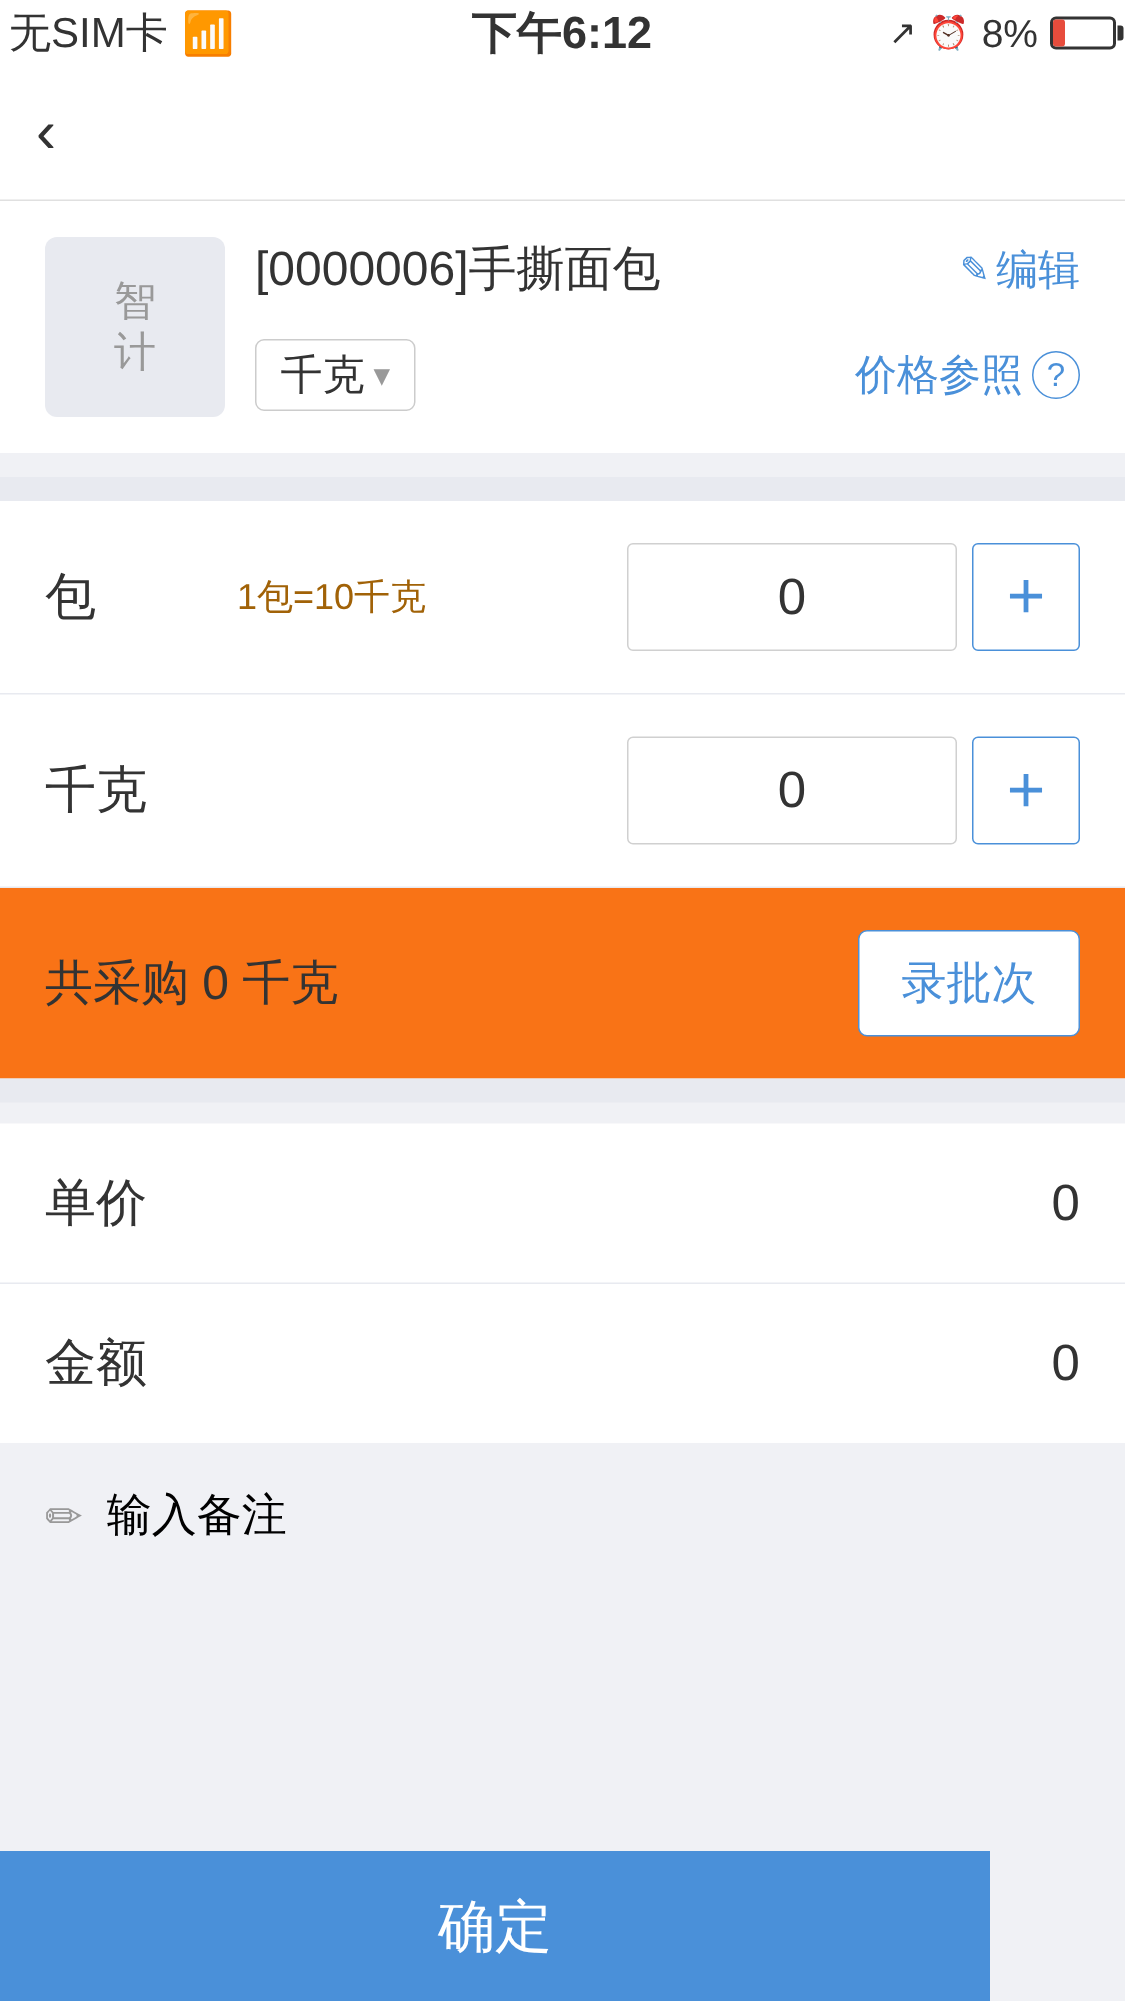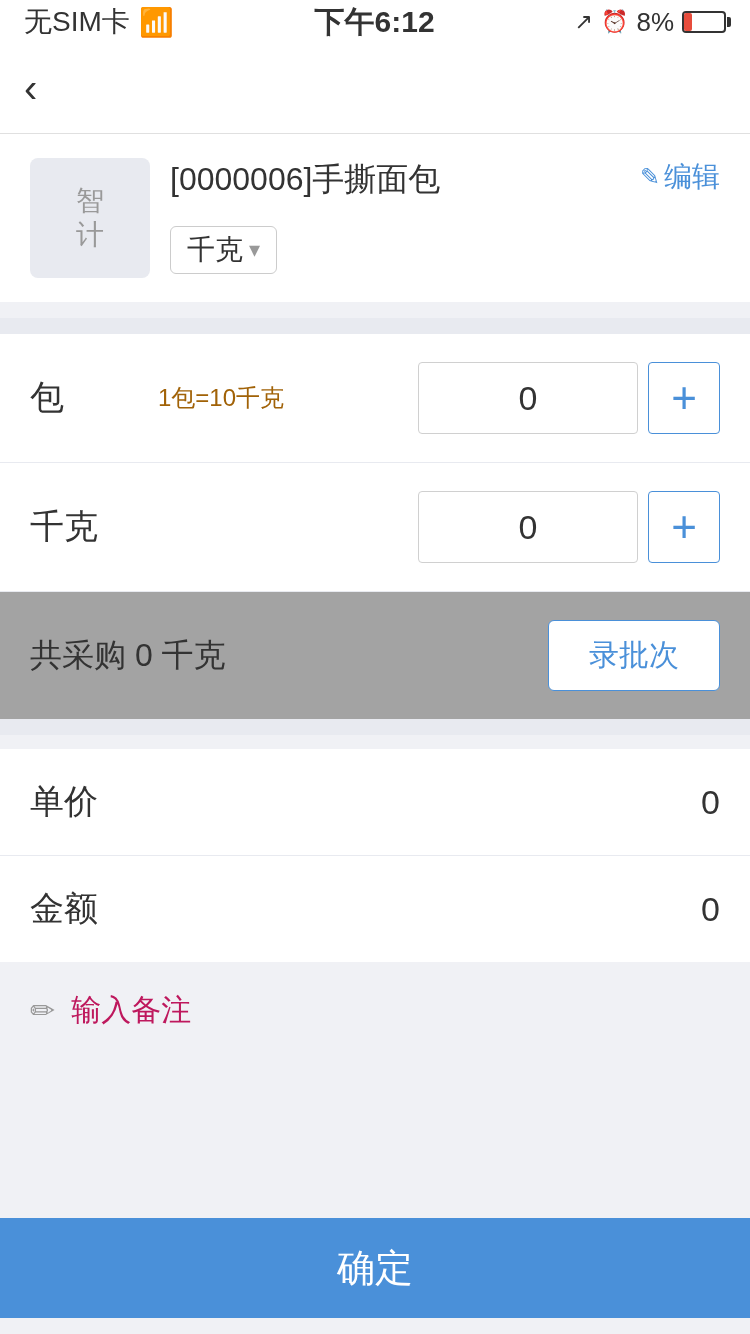--- a/index.html
+++ b/index.html
@@ -14,21 +14,21 @@
     }
 
     
     .status-bar {
       width: 750px;
       height: 44px;
       background: #fff;
       display: flex;
       align-items: center;
       justify-content: space-between;
-      padding: 0 24px;
+      padding: 0 6px;
       font-size: 28px;
       font-weight: 500;
     }
     .status-left {
       display: flex;
       align-items: center;
       gap: 10px;
     }
     .status-center {
       font-size: 30px;
@@ -114,21 +114,21 @@
       font-size: 28px;
       color: #999;
       text-align: center;
       line-height: 1.2;
     }
     .product-info {
       flex: 1;
     }
     .product-name-row {
       display: flex;
-      align-items: flex-start;
+      align-items: center;
       justify-content: space-between;
     }
     .product-name {
       font-size: 32px;
       color: #333;
       font-weight: 500;
     }
     .edit-link {
       font-size: 28px;
       color: #4a90d9;
@@ -219,34 +219,34 @@
       display: flex;
       align-items: center;
       justify-content: center;
       font-size: 44px;
       color: #4a90d9;
       cursor: pointer;
     }
 
     
     .summary-row {
-      background: #a3a3a3;
+      background: #f97316;
       display: flex;
       align-items: center;
       justify-content: space-between;
       padding: 28px 30px;
     }
     .summary-text {
       font-size: 32px;
       color: #333;
     }
     .record-batch-btn {
       border: 1px solid #4a90d9;
       border-radius: 6px;
-      padding: 14px 40px;
+      padding: 14px 28px;
       font-size: 30px;
       color: #4a90d9;
       background: #fff;
       cursor: pointer;
     }
 
     
     .price-section {
       background: #fff;
       margin-top: 14px;
@@ -275,43 +275,43 @@
       align-items: center;
       gap: 16px;
       margin-top: 0;
     }
     .remark-icon {
       font-size: 30px;
       color: #999;
     }
     .remark-placeholder {
       font-size: 30px;
-      color: #be185d;
+      color: #000000;
     }
 
     
     .content-filler {
       flex: 1;
       background: #f0f1f5;
       min-height: 200px;
     }
 
     
     .confirm-btn {
-      width: 750px;
+      width: 660px;
       height: 100px;
       background: #4a90d9;
       display: flex;
       align-items: center;
       justify-content: center;
       font-size: 38px;
       color: #fff;
       cursor: pointer;
       position: fixed;
-      bottom: 16px;
+      bottom: 0;
       left: 0;
     }
   </style>
 </head>
 <body>
 
 <div class="status-bar">
   <div class="status-left">
     <span>无SIM卡</span>
     <span>📶</span>
@@ -348,20 +348,24 @@
         <span>编辑</span>
       </span>
     </div>
     <div class="product-unit-row">
       <div style="display:flex;align-items:center;gap:8px;">
         <span class="unit-select">
           <span>千克</span>
           <span style="font-size:22px;color:#999;">▾</span>
         </span>
       </div>
+      <span class="price-ref">
+        <span>价格参照</span>
+        <span style="width:32px;height:32px;border:1.5px solid #4a90d9;border-radius:50%;display:inline-flex;align-items:center;justify-content:center;font-size:22px;">?</span>
+      </span>
     </div>
   </div>
 </div>
 
 <div class="section-divider"></div>
 
 <div class="form-section">
 
   <div class="form-row">
     <span class="form-label">包</span>

